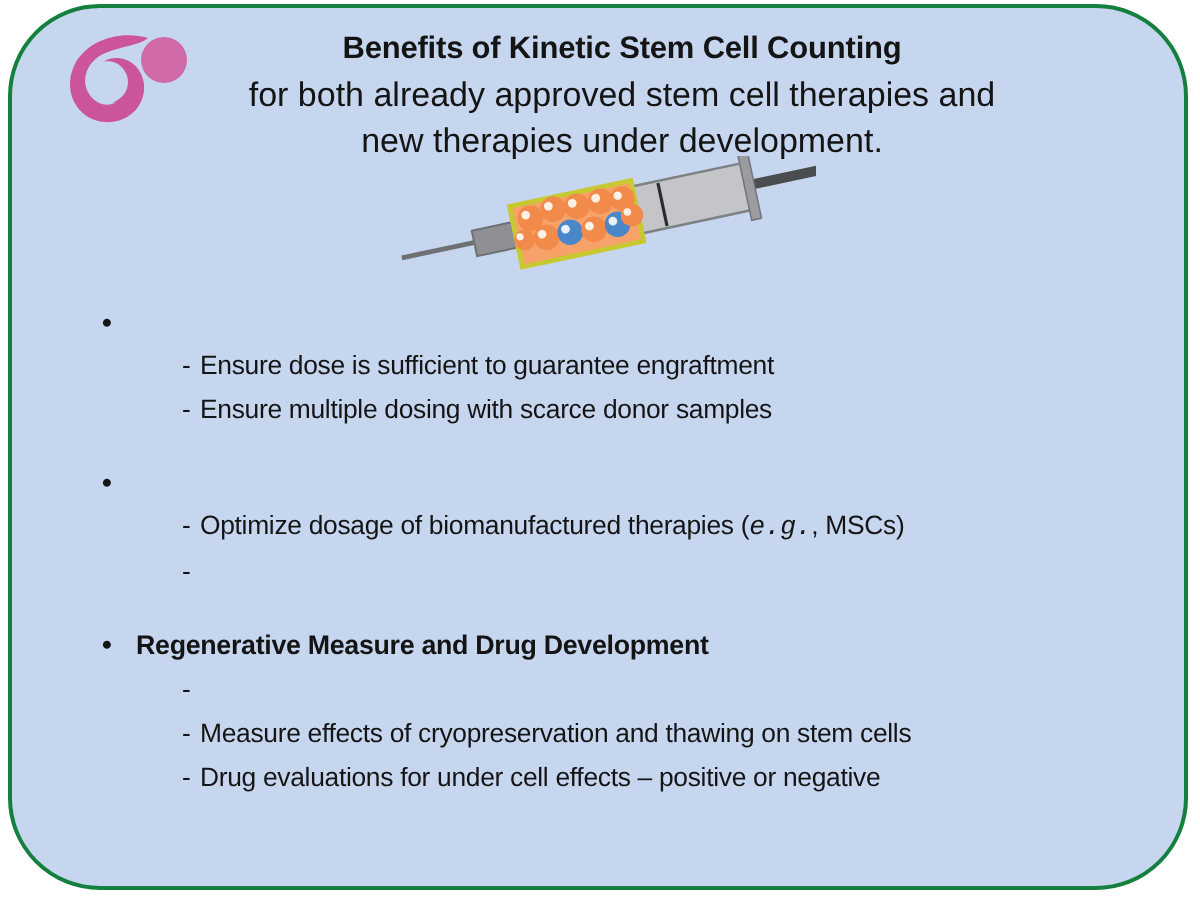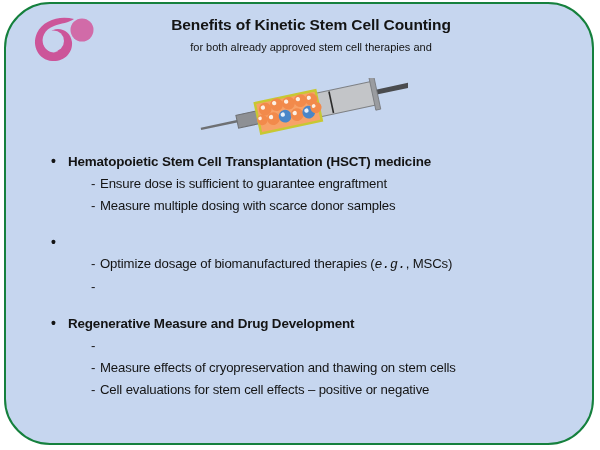--- a/index.html
+++ b/index.html
@@ -46,21 +46,21 @@
     color: #141414;
   }
   #title-line1 {
     font-size: 15.5px;
     font-weight: bold;
     letter-spacing: -0.1px;
     line-height: 22px;
     white-space: nowrap;
   }
   .title-sub {
-    font-size: 11px;
+    font-size: 17px;
     font-weight: normal;
     line-height: 23px;
     white-space: nowrap;
   }
 
   
   #syringe {
     position: absolute;
     left: 186px;
     top: 74px;
@@ -123,20 +123,21 @@
   <svg id="logo" viewBox="0 0 66 54">
 
     <path d="M44 9 C30 5, 13 10, 7 23 C1 36, 9 50, 22 51 C34 52, 43 43, 42 32 C41 24, 35 19, 28 19 C21 19, 16 25, 17 32 C18 38, 23 42, 28 41 C24 44, 17 42, 14 36 C10 28, 15 19, 24 16 C31 13, 39 13, 44 9 Z" fill="#cc5599"></path>
     <circle cx="23.5" cy="31" r="10.5" fill="#c6d6ef"></circle>
     <circle cx="52" cy="20" r="11.5" fill="#d16ba8"></circle>
   </svg>
 
   <div id="title-block">
     <div id="title-line1">Benefits of Kinetic Stem Cell Counting</div>
     <div class="title-sub">for both already approved stem cell therapies and</div>
+    <div class="title-sub">new therapies under development.</div>
   </div>
 
   <svg id="syringe" viewBox="0 0 216 72">
     <g transform="rotate(-12 108 36)">
 
       <line x1="8" y1="30" x2="46" y2="30" stroke="#6e7073" stroke-width="2.4"></line>
 
       <rect x="45" y="24" width="22" height="13" fill="#8e9094" stroke="#6e7073" stroke-width="1"></rect>
 
       <rect x="126" y="19" width="60" height="24" fill="#c3c5c8" stroke="#7e8084" stroke-width="1.2"></rect>
@@ -173,29 +174,28 @@
           <circle cx="68" cy="32" r="1.8" fill="#fdf0e4"></circle>
       </g>
     </g>
   </svg>
 
   <div id="body-list">
 
     <div class="group">
       <div class="group-head">
         <span class="group-bullet">•</span>
-        <span class="group-title">Hematopoietic Stem Cell Transplantation (HSCT) medicine</span>
       </div>
       <div class="sub">
         <span class="sub-dash">-</span>
         <span class="sub-text">Ensure dose is sufficient to guarantee engraftment</span>
       </div>
       <div class="sub">
         <span class="sub-dash">-</span>
-        <span class="sub-text">Measure multiple dosing with scarce donor samples</span>
+        <span class="sub-text">Ensure multiple dosing with scarce donor samples</span>
       </div>
     </div>
 
     <div class="group">
       <div class="group-head">
         <span class="group-bullet">•</span>
       </div>
       <div class="sub">
         <span class="sub-dash">-</span>
         <span class="sub-text">Optimize dosage of biomanufactured therapies (<i>e.g.</i>, MSCs)</span>
@@ -212,18 +212,18 @@
       </div>
       <div class="sub">
         <span class="sub-dash">-</span>
       </div>
       <div class="sub">
         <span class="sub-dash">-</span>
         <span class="sub-text">Measure effects of cryopreservation and thawing on stem cells</span>
       </div>
       <div class="sub">
         <span class="sub-dash">-</span>
-        <span class="sub-text">Cell evaluations for stem cell effects – positive or negative</span>
+        <span class="sub-text">Drug evaluations for under cell effects – positive or negative</span>
       </div>
     </div>
 
   </div>
 </div>
 
 </body></html>

